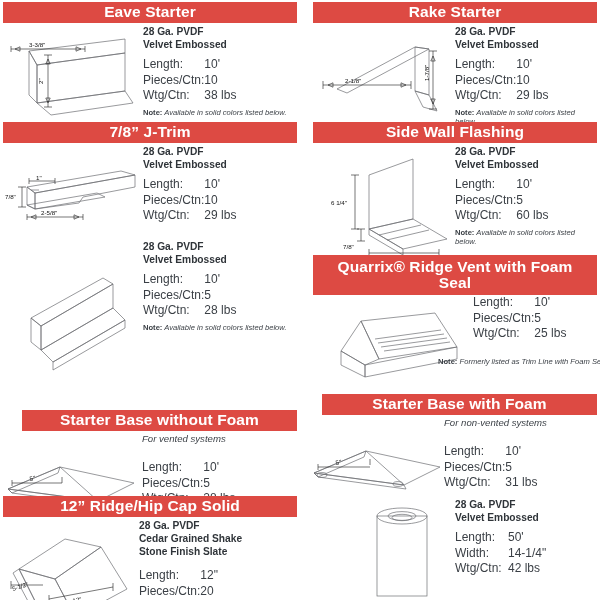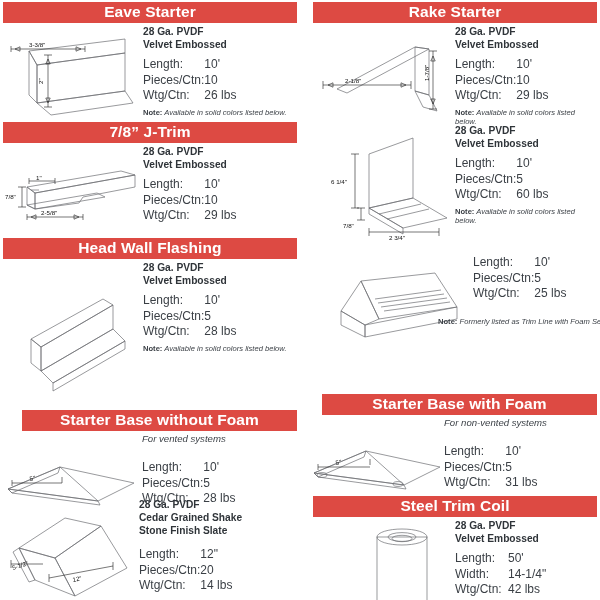--- a/index.html
+++ b/index.html
@@ -90,21 +90,21 @@
               <tr>
             <td class="k">Length:</td>
             <td>10'</td>
               </tr>
           <tr>
             <td class="k">Pieces/Ctn:</td>
             <td>10</td>
               </tr>
           <tr>
             <td class="k">Wtg/Ctn:</td>
-            <td>26 lbs</td>
+            <td>38 lbs</td>
               </tr>
         </tbody>
           </table>
         <div class="note"><b>Note:</b> <span>Available in solid colors listed below.</span></div>
       </div>
     </div>
   </div>
 
   <div class="card" style="left:313px;top:2px;width:284px;">
     <div class="bar h1">Rake Starter</div>
@@ -185,20 +185,21 @@
             <td class="k">Wtg/Ctn:</td>
             <td>29 lbs</td>
               </tr>
         </tbody>
           </table>
       </div>
     </div>
   </div>
 
   <div class="card" style="left:313px;top:122px;width:284px;">
+    <div class="bar h1">Side Wall Flashing</div>
     <div class="body" style="height:118px;">
       <div class="art" style="left:4px;top:10px;">
         <svg width="140" height="110" viewBox="0 0 140 110">
           <polygon points="52,22 96,6 96,66 52,76" fill="#e9eaea" class="ln"></polygon>
           <polygon points="52,76 96,66 130,86 86,96" fill="#f0f0f1" class="ln"></polygon>
           <polygon points="52,76 86,96 86,102 52,82" fill="#dddede" class="ln"></polygon>
           <path class="ln" d="M62,82 L104,72"></path>
           <path class="ln" d="M70,87 L112,77"></path>
           <path class="dim" d="M38,22 V76 M34,22 h8 M34,76 h8"></path>
           <text class="dtxt" x="14" y="52">6 1/4"</text>
@@ -226,21 +227,20 @@
             <td>60 lbs</td>
               </tr>
         </tbody>
           </table>
         <div class="note" style="max-width:150px;"><b>Note:</b> <span>Available in solid colors listed below.</span></div>
       </div>
     </div>
   </div>
 
   <div class="card" style="left:3px;top:238px;width:294px;">
-    <div class="bar h1">Head Wall Flashing</div>
     <div class="body" style="height:145px;">
       <div class="art" style="left:10px;top:8px;">
         <svg width="130" height="130" viewBox="0 0 130 130">
           <polygon points="18,72 90,32 100,38 28,80" fill="#ededee" class="ln"></polygon>
           <polygon points="18,72 28,80 28,104 18,96" fill="#dedfdf" class="ln"></polygon>
           <polygon points="28,80 100,38 100,62 28,104" fill="#f2f2f3" class="ln"></polygon>
           <polygon points="28,104 40,116 112,74 100,62" fill="#e6e7e7" class="ln"></polygon>
           <polygon points="40,116 40,124 112,82 112,74" fill="#d9dada" class="ln"></polygon>
         </svg>
       </div>
@@ -262,20 +262,21 @@
             <td>28 lbs</td>
               </tr>
         </tbody>
           </table>
         <div class="note"><b>Note:</b> <span>Available in solid colors listed below.</span></div>
       </div>
     </div>
   </div>
 
   <div class="card" style="left:313px;top:255px;width:284px;">
+    <div class="bar h2" style="padding:0 18px;">Quarrix® Ridge Vent with Foam Seal</div>
     <div class="body" style="height:110px;">
       <div class="art" style="left:18px;top:8px;">
         <svg width="135" height="95" viewBox="0 0 135 95">
           <polygon points="30,18 104,10 126,44 48,56" fill="#eeeeef" class="ln"></polygon>
           <polygon points="30,18 10,48 34,62 48,56" fill="#e3e4e4" class="ln"></polygon>
           <polygon points="10,48 34,62 34,74 10,62" fill="#d6d7d7" class="ln"></polygon>
           <polygon points="34,62 126,44 126,56 34,74" fill="#e0e1e1" class="ln"></polygon>
           <path class="ln" d="M44,36 L110,27"></path>
           <path class="ln" d="M47,40 L113,31"></path>
           <path class="ln" d="M50,44 L116,35"></path>
@@ -370,20 +371,21 @@
             <td class="k">Wtg/Ctn:</td>
             <td>31 lbs</td>
               </tr>
         </tbody>
           </table>
       </div>
     </div>
   </div>
 
   <div class="card" style="left:3px;top:496px;width:294px;">
+    <div class="bar h1">12” Ridge/Hip Cap Solid</div>
     <div class="body" style="height:83px;">
       <div class="art" style="left:2px;top:8px;">
         <svg width="130" height="95" viewBox="0 0 130 95">
           <polygon points="60,14 96,22 50,54 14,44" fill="#efefef" class="ln"></polygon>
           <polygon points="50,54 96,22 122,64 70,92" fill="#f3f3f4" class="ln"></polygon>
           <polygon points="14,44 50,54 70,92 30,76" fill="#e7e8e8" class="ln"></polygon>
           <polygon points="14,44 30,76 24,78 8,48" fill="#dadbdb" class="ln"></polygon>
           <path class="dim" d="M6,60 H38 M6,56 v8"></path>
           <text class="dtxt" x="8" y="66" transform="rotate(-18 8 66)">5-1/2"</text>
           <path class="dim" d="M44,74 L108,62 M44,70 v8 M108,58 v8"></path>
@@ -408,21 +410,20 @@
             <td class="k">Wtg/Ctn:</td>
             <td>14 lbs</td>
               </tr>
         </tbody>
           </table>
       </div>
     </div>
   </div>
 
   <div class="card" style="left:313px;top:496px;width:284px;">
-    <div class="bar h1">Steel Trim Coil</div>
     <div class="body" style="height:83px;">
       <div class="art" style="left:46px;top:6px;">
         <svg width="110" height="95" viewBox="0 0 110 95">
           <rect x="18" y="14" width="50" height="80" fill="#f2f2f3" class="ln"></rect>
           <ellipse cx="43" cy="14" rx="25" ry="8" fill="#eaebeb" class="ln"></ellipse>
           <ellipse cx="43" cy="14" rx="14" ry="4.4" fill="#d7d8d8" class="ln"></ellipse>
           <ellipse cx="43" cy="15.5" rx="10" ry="3.2" fill="#bfc0c0" class="ln"></ellipse>
         </svg>
       </div>
       <div class="spec" style="left:142px;top:2px;">

